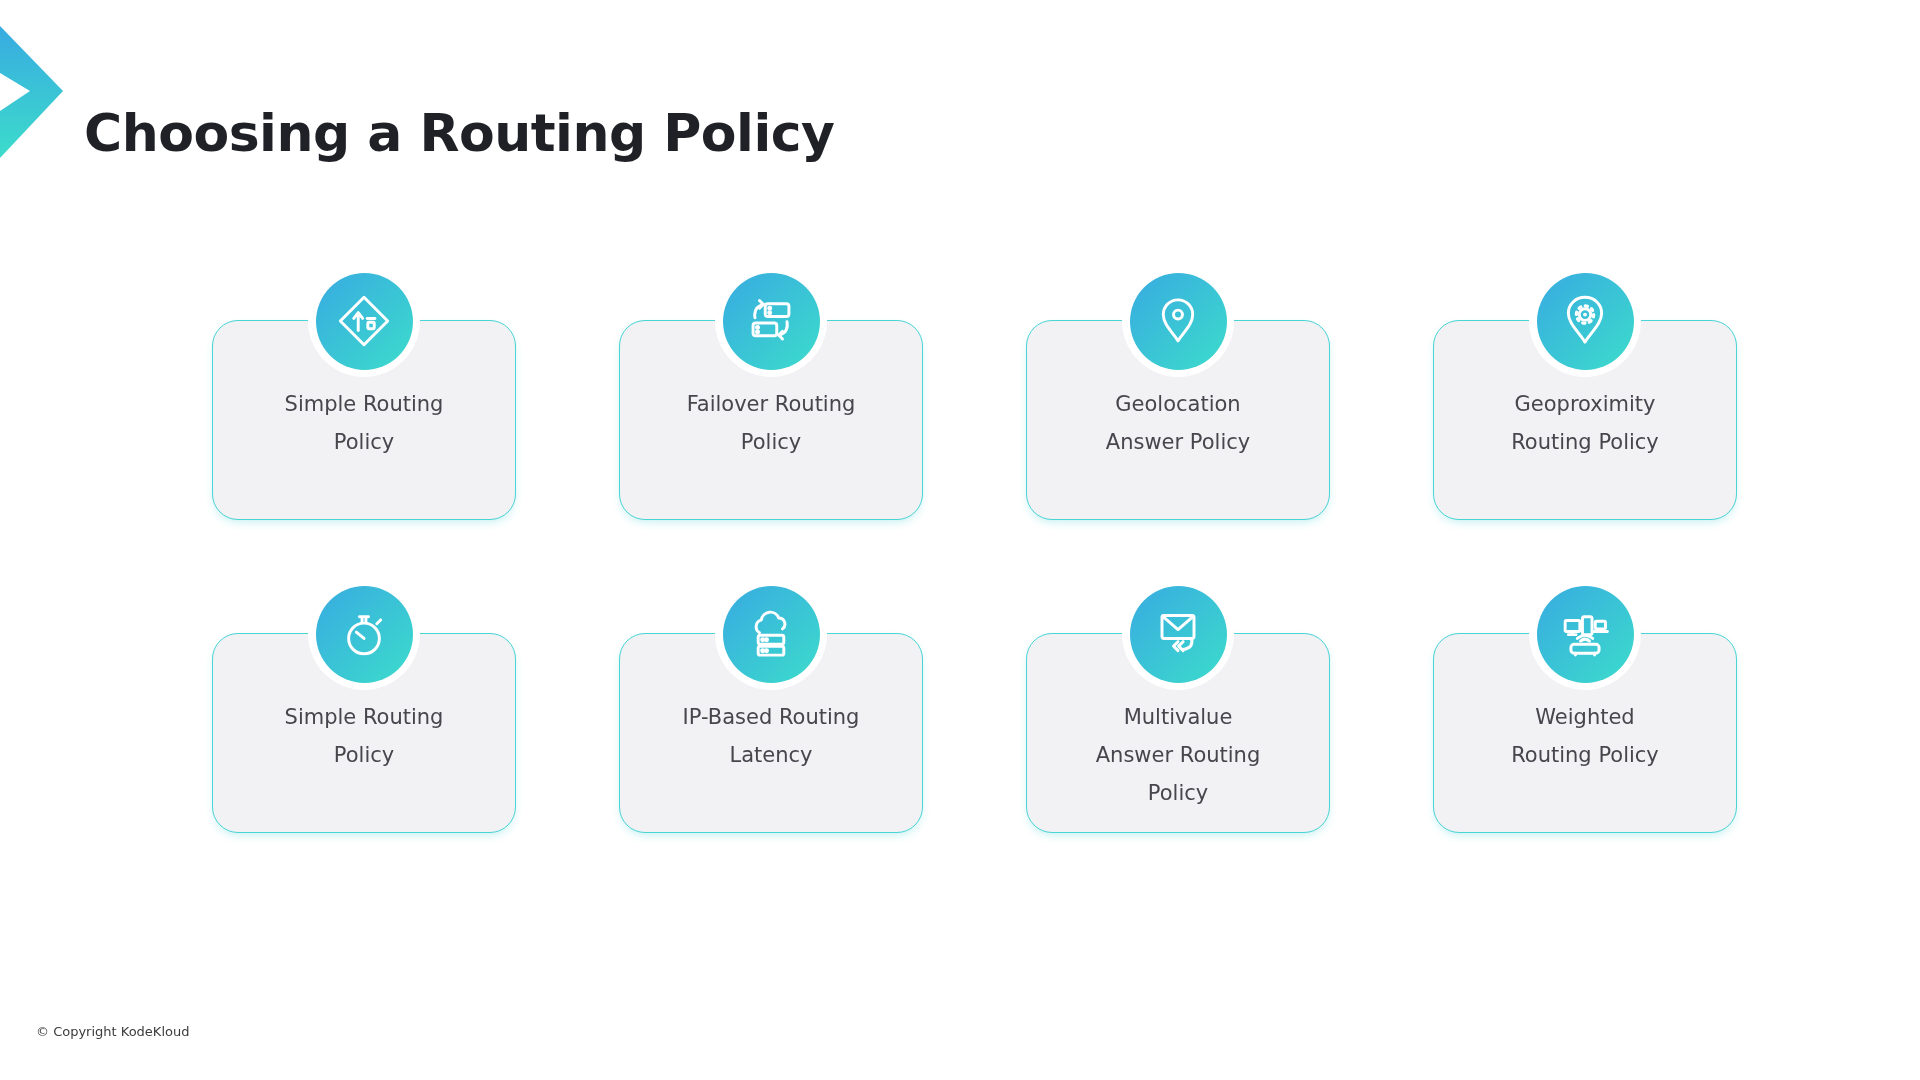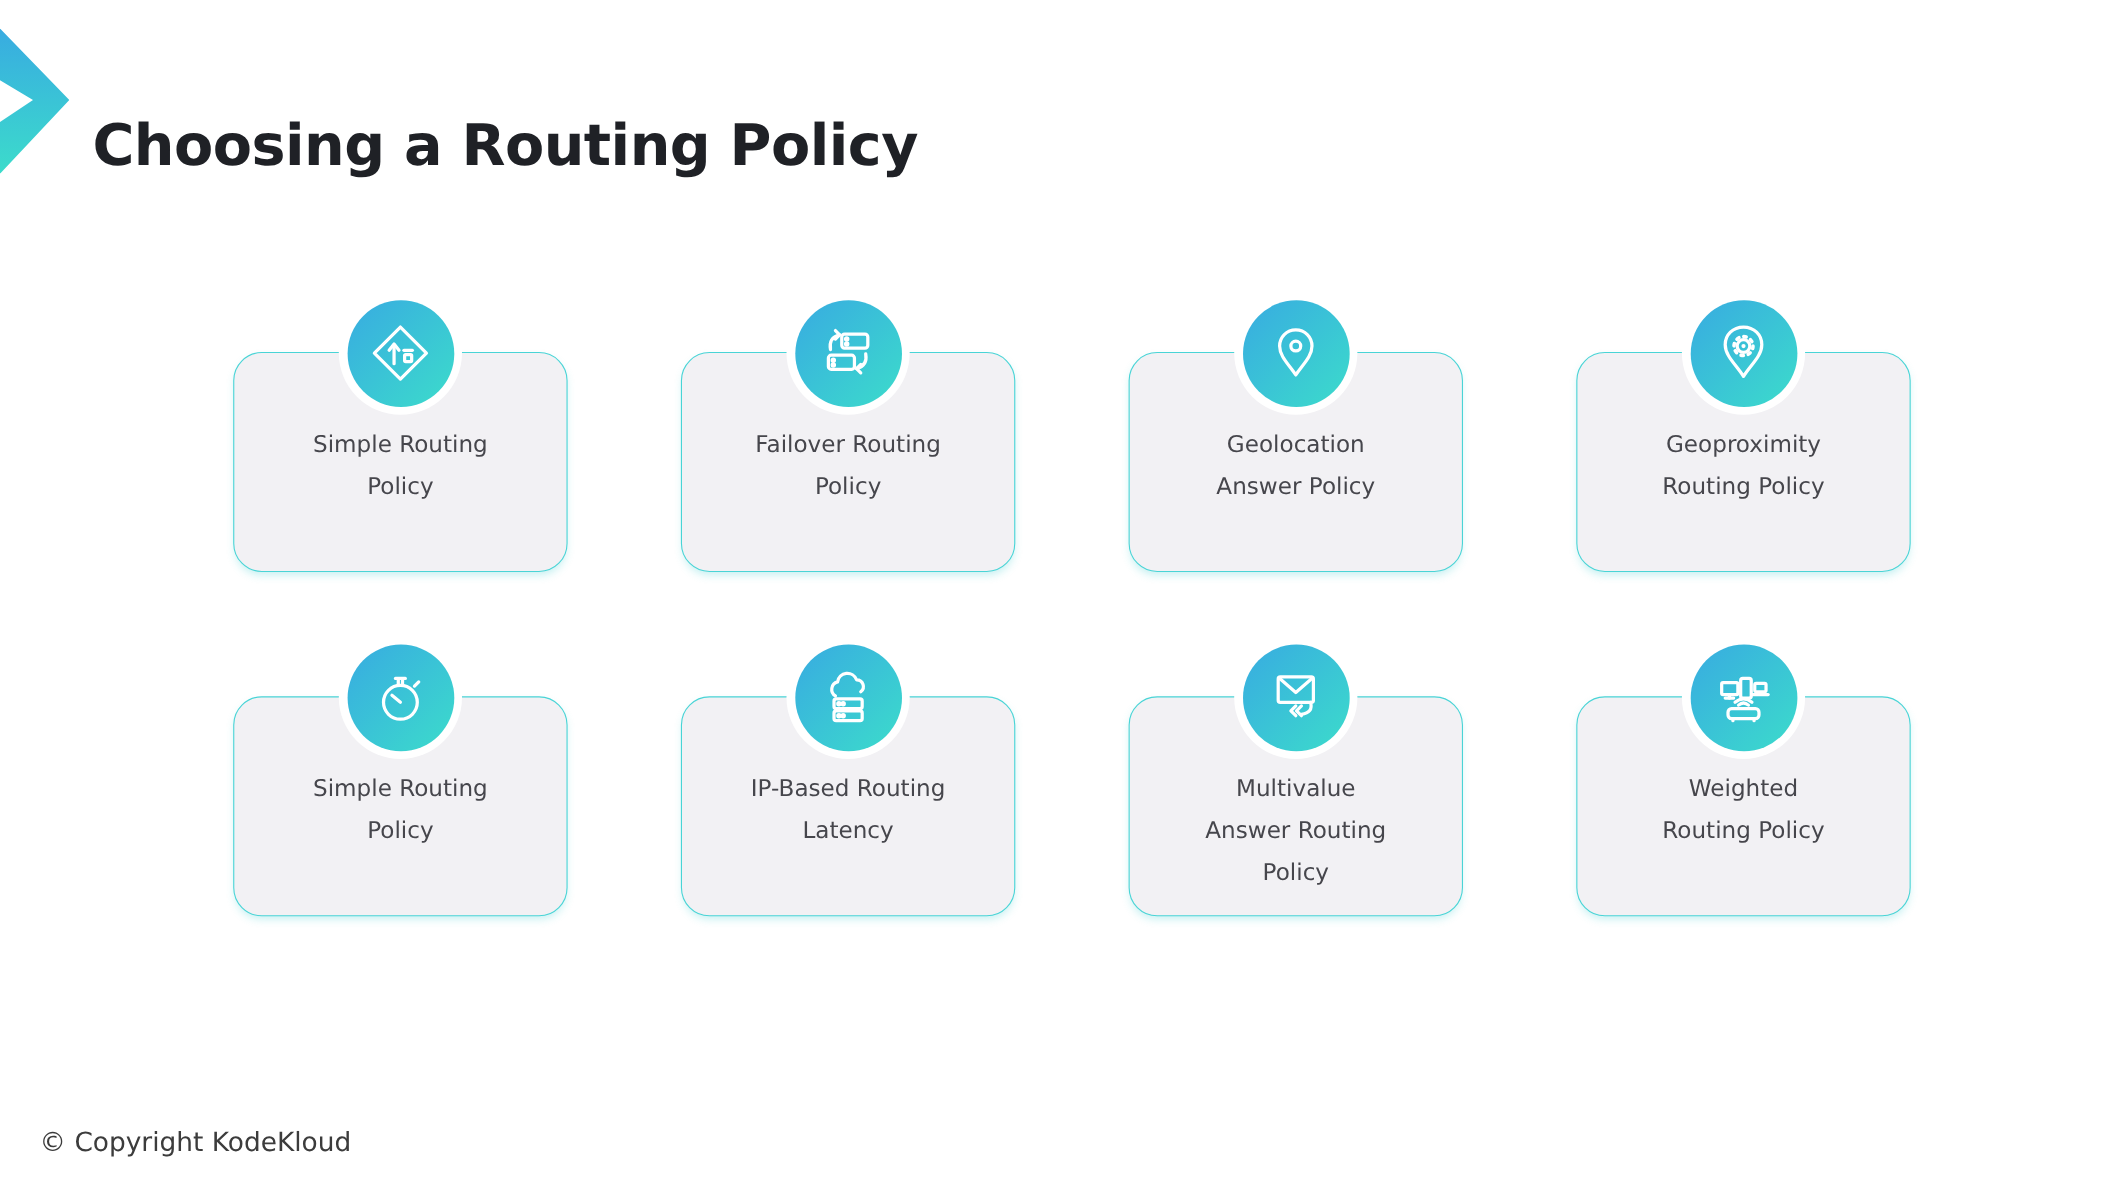--- a/index.html
+++ b/index.html
@@ -47,21 +47,21 @@
     stroke-linecap:round;stroke-linejoin:round;
   }
   .label{
     margin-top:64px;padding:0 14px;
     font-size:21px;line-height:38px;text-align:center;
     color:var(--card-text,#46464c);
     white-space:pre-line;
   }
   .copyright{
     position:absolute;left:36px;top:1024px;
-    font-size:24px;color:var(--copyright-text,#3c3c3c);
+    font-size:13px;color:var(--copyright-text,#3c3c3c);
   }
 </style>
 </head>
 <body>
 
 <div class="chevron"></div>
 
 <h1 class="title">Choosing a Routing Policy</h1>
 
 <div class="grid">

